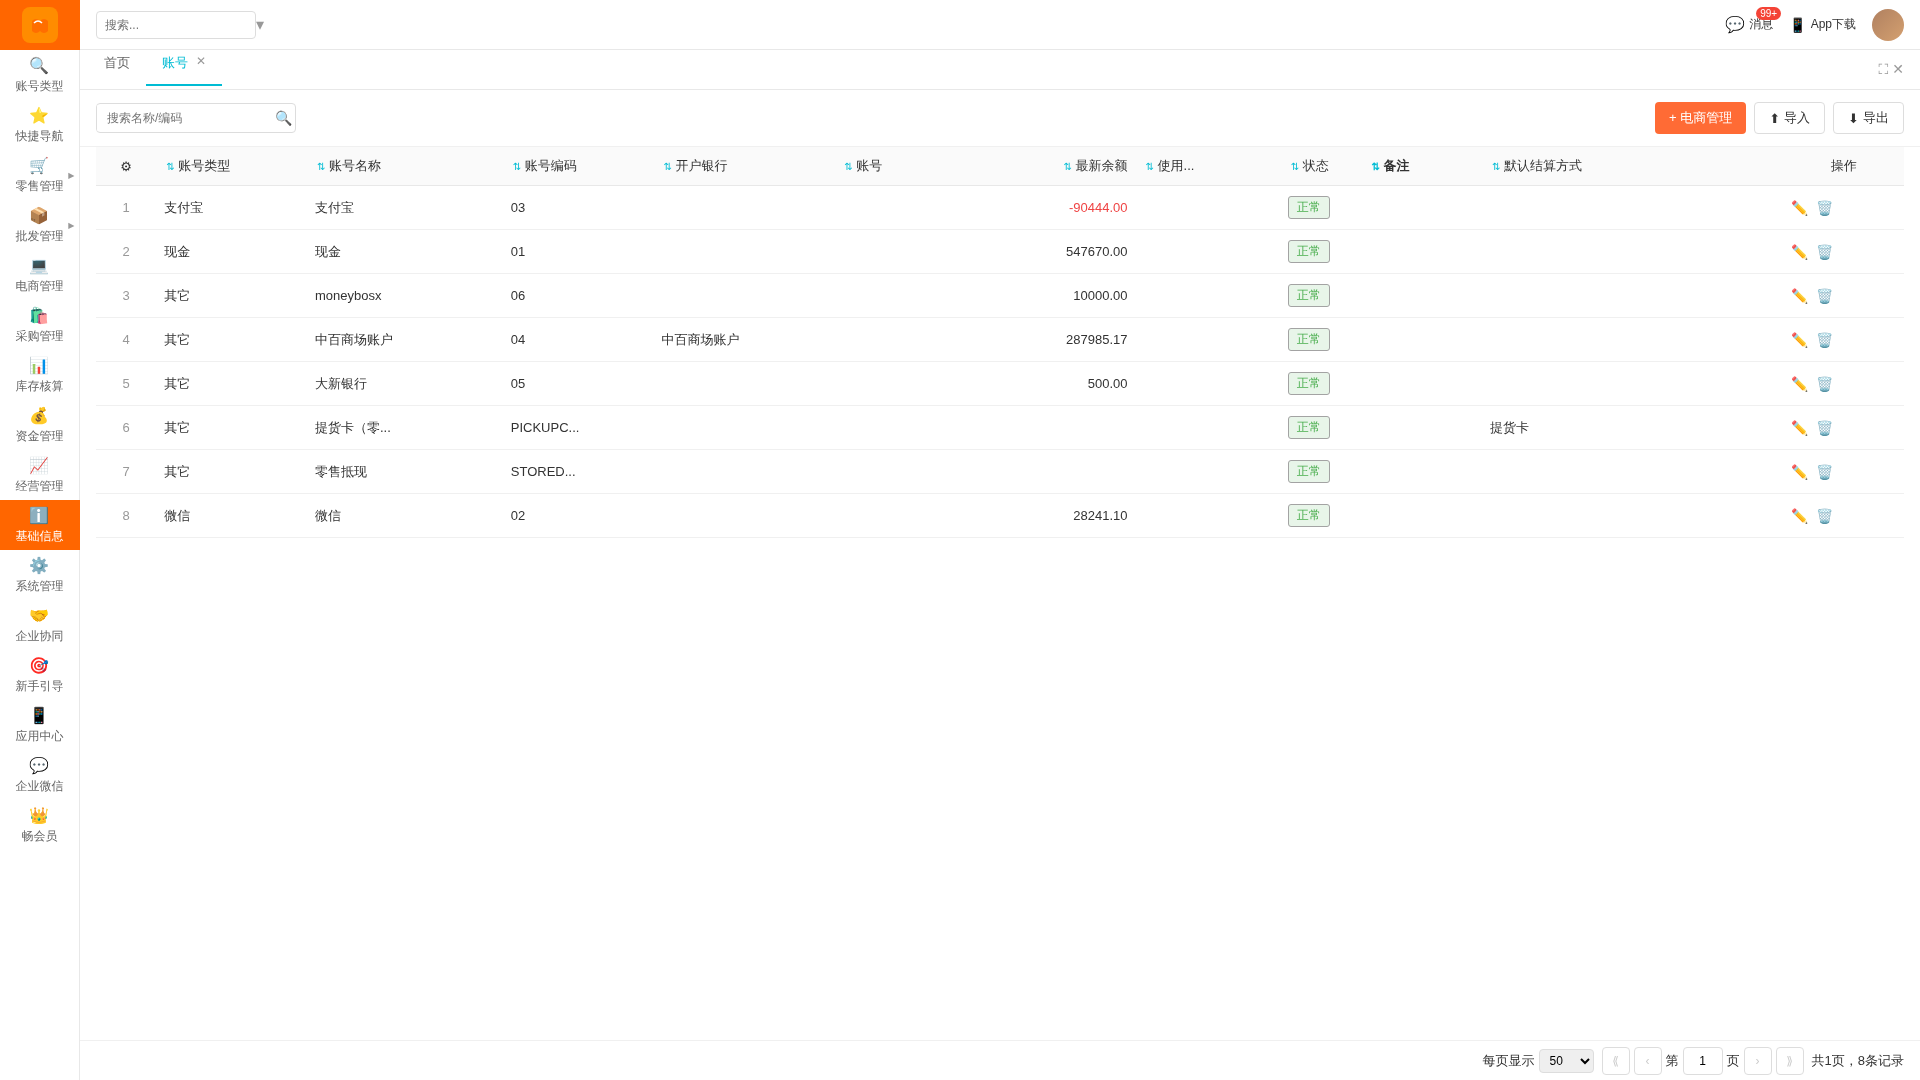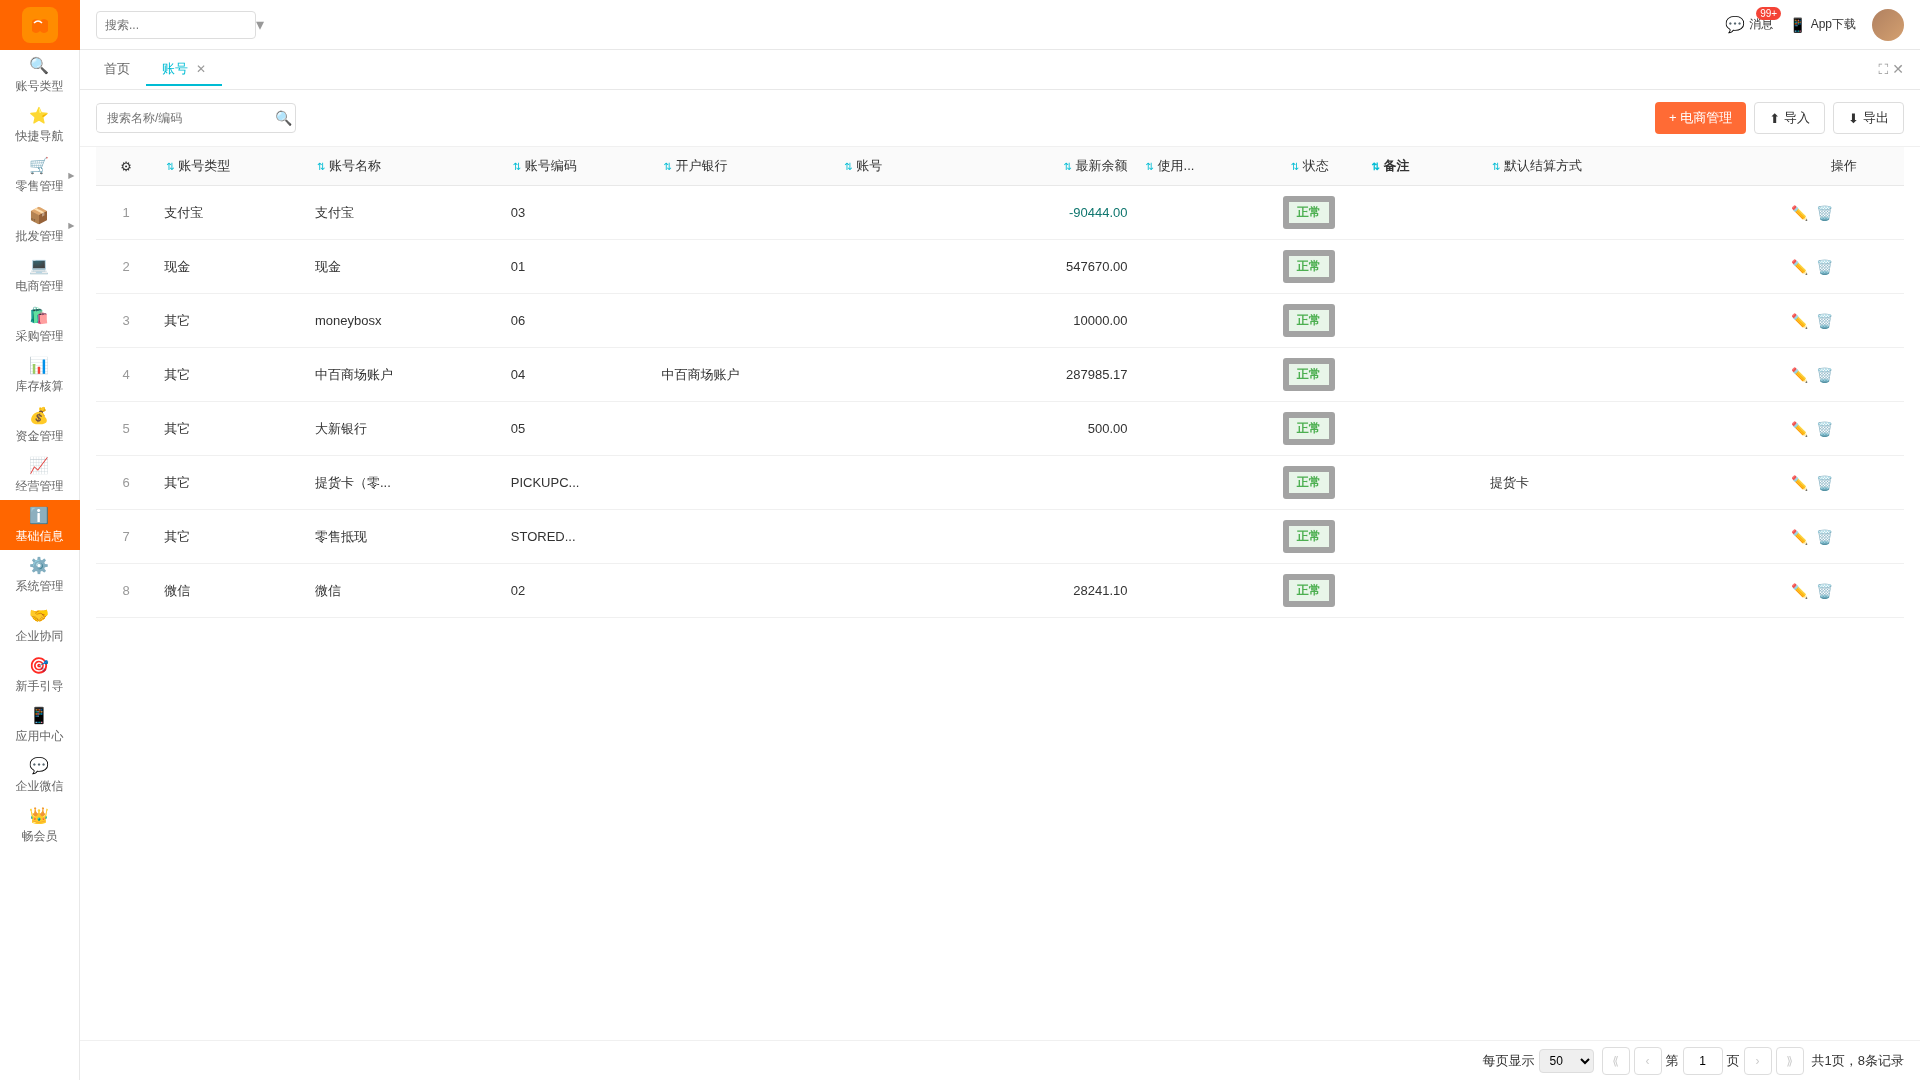--- a/index.html
+++ b/index.html
@@ -149,21 +149,20 @@
       display: flex;
       align-items: center;
       border-bottom: 1px solid #e8e8e8;
       padding: 0 8px;
       flex-shrink: 0;
     }
     .tab {
       height: 32px;
       padding: 0 16px;
       display: flex;
-      align-items: center;
       gap: 8px;
       cursor: pointer;
       font-size: 13px;
       color: #666;
       border-bottom: 2px solid transparent;
     }
     .tab.active {
       color: #00bcd4;
       border-bottom: 2px solid #00bcd4;
     }
@@ -292,26 +291,25 @@
       color: #333;
       vertical-align: middle;
     }
     tbody td:first-child {
       text-align: center;
       color: #999;
     }
     .status-badge {
       background: #e8f5e9;
       color: #4caf50;
-      border: 6px solid #a3a3a3;
+      border: 1px solid #a3a3a3;
       border-radius: 3px;
       padding: 2px 8px;
       font-size: 12px;
       display: inline-block;
-      font-weight: bold;
     }
     .action-btns {
       display: flex;
       gap: 8px;
       align-items: center;
     }
     .action-btn {
       color: #999;
       cursor: pointer;
       font-size: 14px;
@@ -572,21 +570,21 @@
           </tr>
         </thead>
         <tbody id="table-body">
         <tr>
       <td>1</td>
       <td>支付宝</td>
       <td>支付宝</td>
       <td>03</td>
       <td></td>
       <td></td>
-      <td style="text-align:right;color:#0f766e;">-90444.00</td>
+      <td style="text-align:right;color:#ef4444;">-90444.00</td>
       <td></td>
       <td style="text-align:center;">
         <span class="status-badge">正常</span>
       </td>
       <td></td>
       <td></td>
       <td>
         <div class="action-btns">
           <span class="action-btn" title="编辑">✏️</span>
           <span class="action-btn" title="删除">🗑️</span>

